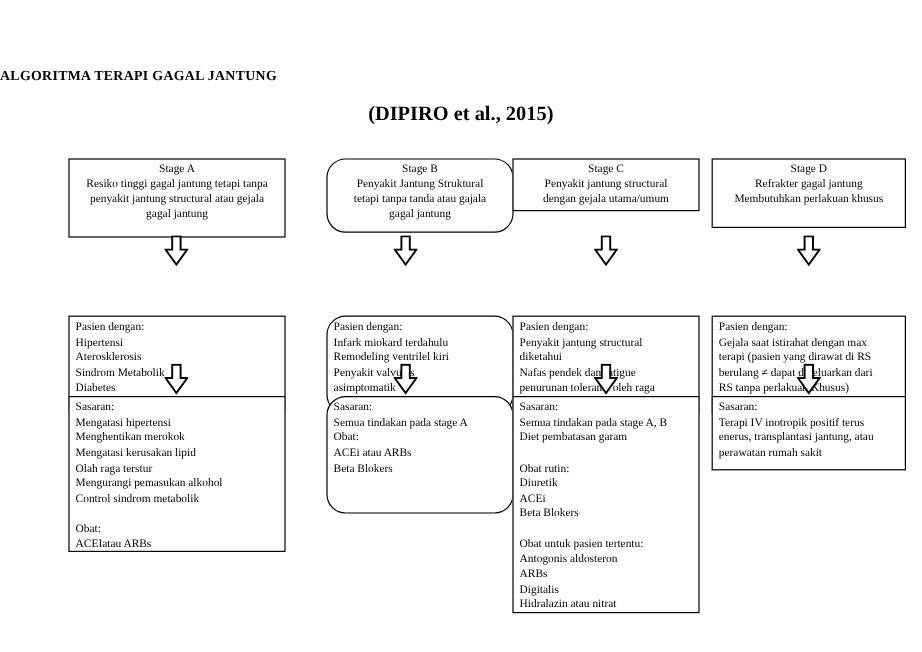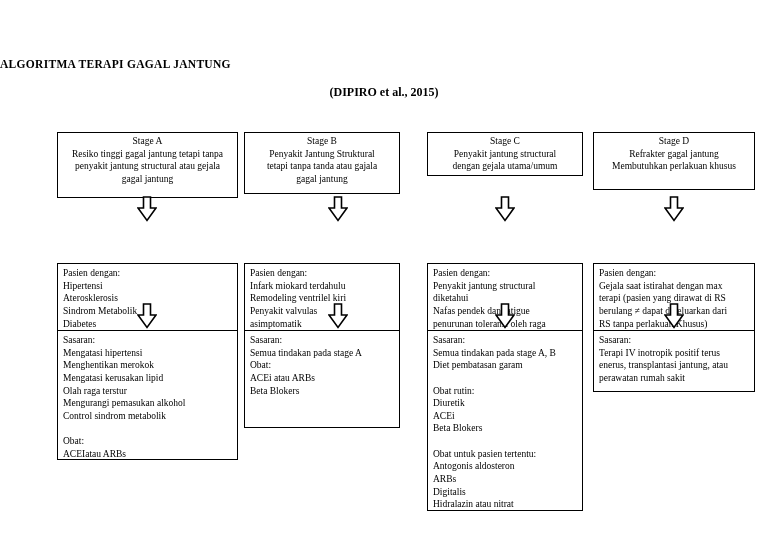--- a/index.html
+++ b/index.html
@@ -8,35 +8,35 @@
     font-family:"Liberation Serif", serif;
   }
   .page { position:relative; width:768px; height:543px; background:#ffffff; overflow:hidden; }
 
   .title-line1 {
     position:absolute; top:58px; left:0; width:768px; text-align:left;
     font-size:11.5px; font-weight:bold; letter-spacing:0.3px;
   }
   .title-line2 {
     position:absolute; top:85px; left:0; width:768px; text-align:center;
-    font-size:12px; font-weight:bold;
+    font-size:17px; font-weight:bold;
   }
 
   .box {
     position:absolute; box-sizing:border-box;
     border:1px solid #000; background:#fff;
     font-size:9.5px; line-height:1.33;
     white-space:pre-line; overflow:hidden;
   }
   .hdr  { text-align:center; padding:2px 3px; }
   .list { text-align:left;   padding:3px 5px; }
 
   
   .colA { left:57px;  width:181px; }
-  .colB { left:244px; width:156px; }
+  .colB { left:272px; width:156px;border-radius:16px; }
   .colC { left:427px; width:156px; }
   .colD { left:593px; width:162px; }
 
   .row-header  { top:132px; }
   .hA { height:66px; } .hB { height:62px; } .hC { height:44px; } .hD { height:58px; }
 
   .row-patient { top:220px; height:82px;margin-top:43px; }
 
   .row-goal    { top:330px; }
   .gA { height:130px; } .gB { height:98px; } .gC { height:181px; } .gD { height:62px; }

